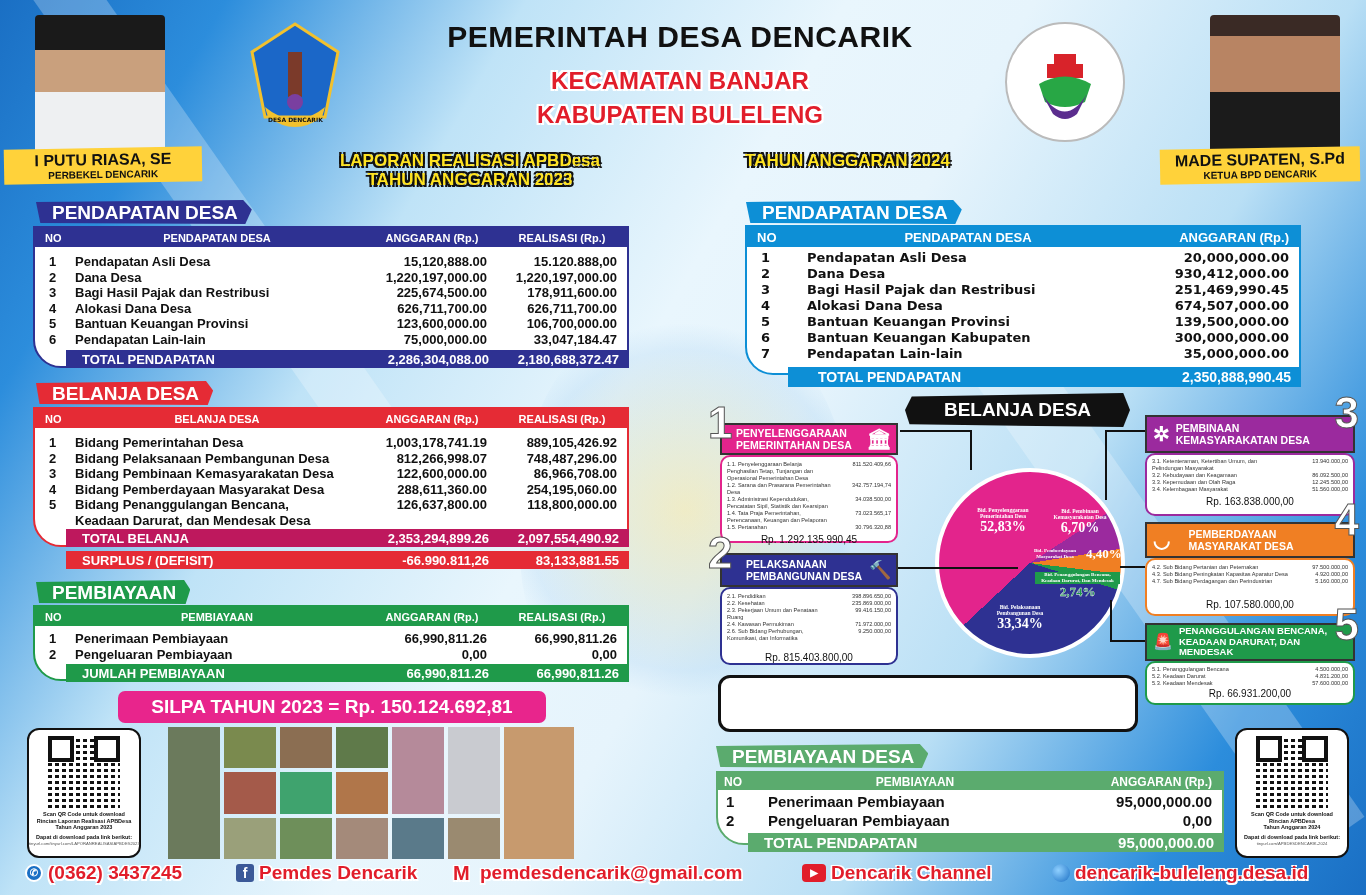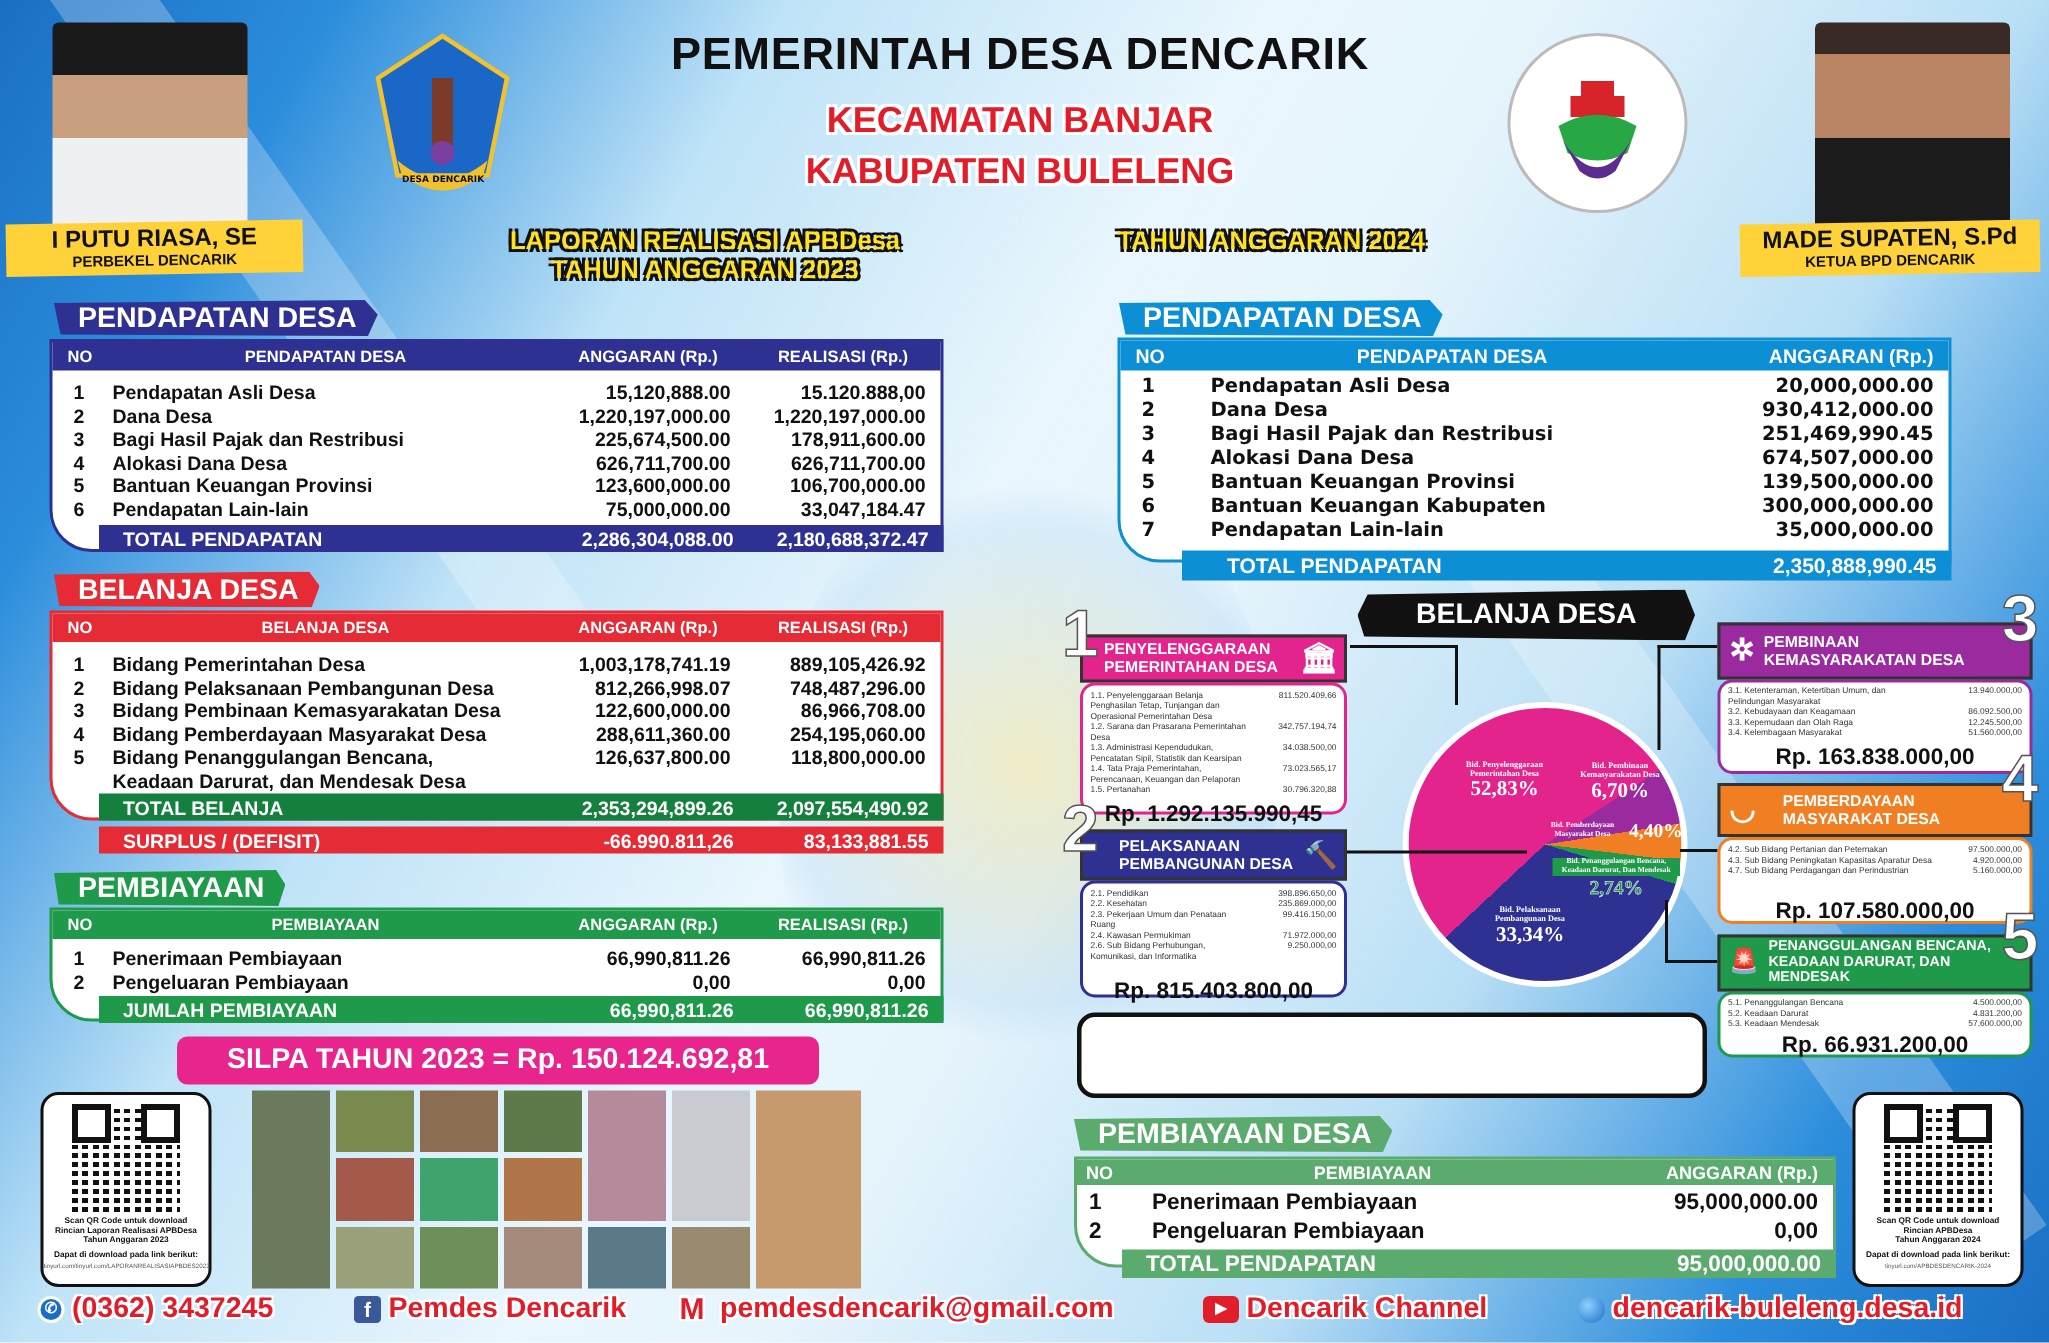--- a/index.html
+++ b/index.html
@@ -24,21 +24,21 @@
 .row{display:flex;font-family:"Liberation Sans",sans-serif;font-weight:bold;font-size:13px;color:#111;line-height:15.5px}
 .c-no{width:26px;padding-left:14px}
 .c-name{flex:1;padding-left:14px}
 .c-num{text-align:right;padding-right:10px}
 .tot{display:flex;color:#fff;font-family:"Liberation Sans",sans-serif;font-weight:bold;font-size:13px;height:18px;align-items:center}
 .card{position:absolute;background:#fff;border-radius:10px;font-family:"Liberation Sans",sans-serif}
 .card-head{position:absolute;color:#fff;font-family:"Liberation Sans",sans-serif;font-weight:bold;font-size:10.5px;line-height:12px;display:flex;align-items:center}
 .card-item{display:flex;font-size:5.6px;color:#333;line-height:7px}
 .card-item .l{flex:1}
 .card-item .v{text-align:right;width:60px}
-.card-total{font-weight:bold;font-size:15px;text-align:center;color:#111}
+.card-total{font-weight:normal;font-size:10px;text-align:center;color:#111}
 .bignum{font-family:"Liberation Sans",sans-serif;font-weight:bold;font-size:44px;color:#fff;-webkit-text-stroke:1px #555}
 .footer-item{position:absolute;font-family:"Liberation Sans",sans-serif;font-weight:bold;font-size:19px;color:#e11d2a;
 text-shadow:-1.5px -1.5px 0 #fff,1.5px -1.5px 0 #fff,-1.5px 1.5px 0 #fff,1.5px 1.5px 0 #fff;display:flex;align-items:center;gap:5px}
 .qr{position:absolute;background:#fff;border:2px solid #111;border-radius:12px;text-align:center;font-family:"Liberation Sans",sans-serif}
 .qr .code{width:72px;height:72px;margin:6px auto 3px;background:
 repeating-linear-gradient(90deg,#111 0 4px,#fff 4px 7px),repeating-linear-gradient(0deg,#111 0 3px,#fff 3px 6px);background-blend-mode:lighten;position:relative}
 .qr .code::before,.qr .code::after{content:"";position:absolute;width:18px;height:18px;border:4px solid #111;background:#fff}
 .qr .code::before{left:0;top:0}.qr .code::after{right:0;top:0}
 .qr .t{font-size:5.5px;font-weight:bold;line-height:6.5px;color:#111}
 .qr .s{font-size:4.2px;color:#555;margin-top:1px}
@@ -188,21 +188,21 @@
         <div class="c-num" style="width:130px">118,800,000.00</div>
       </div>
     <div class="row">
         <div class="c-no"></div>
         <div class="c-name">Keadaan Darurat, dan Mendesak Desa</div>
         <div class="c-num" style="width:130px"></div>
         <div class="c-num" style="width:130px"></div>
       </div>
   </div>
 </div>
-<div class="tot abs" style="left:66px;top:529px;width:563px;background:#15803d">
+<div class="tot abs" style="left:66px;top:529px;width:563px;background:#be185d">
   <div style="flex:1;padding-left:16px">TOTAL BELANJA</div>
   <div style="width:130px;text-align:right;padding-right:10px">2,353,294,899.26</div>
   <div style="width:130px;text-align:right;padding-right:10px">2,097,554,490.92</div>
 </div>
 <div class="tot abs" style="left:66px;top:551px;width:563px;background:#e52b35">
   <div style="flex:1;padding-left:16px">SURPLUS / (DEFISIT)</div>
   <div style="width:130px;text-align:right;padding-right:10px">-66.990.811,26</div>
   <div style="width:130px;text-align:right;padding-right:10px">83,133,881.55</div>
 </div>
 

